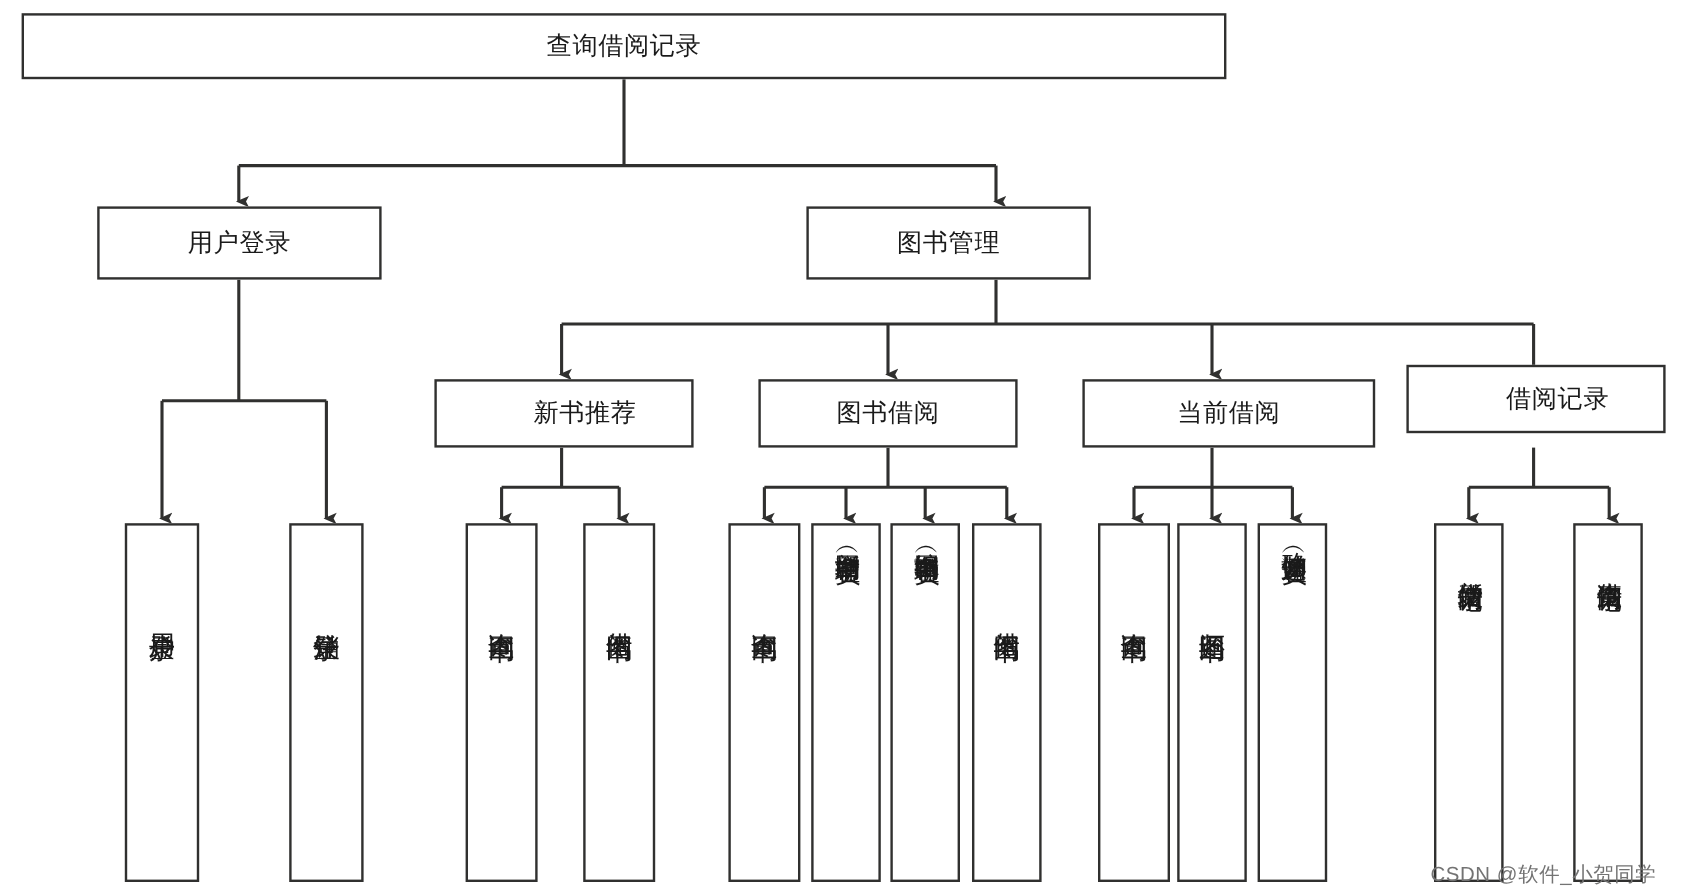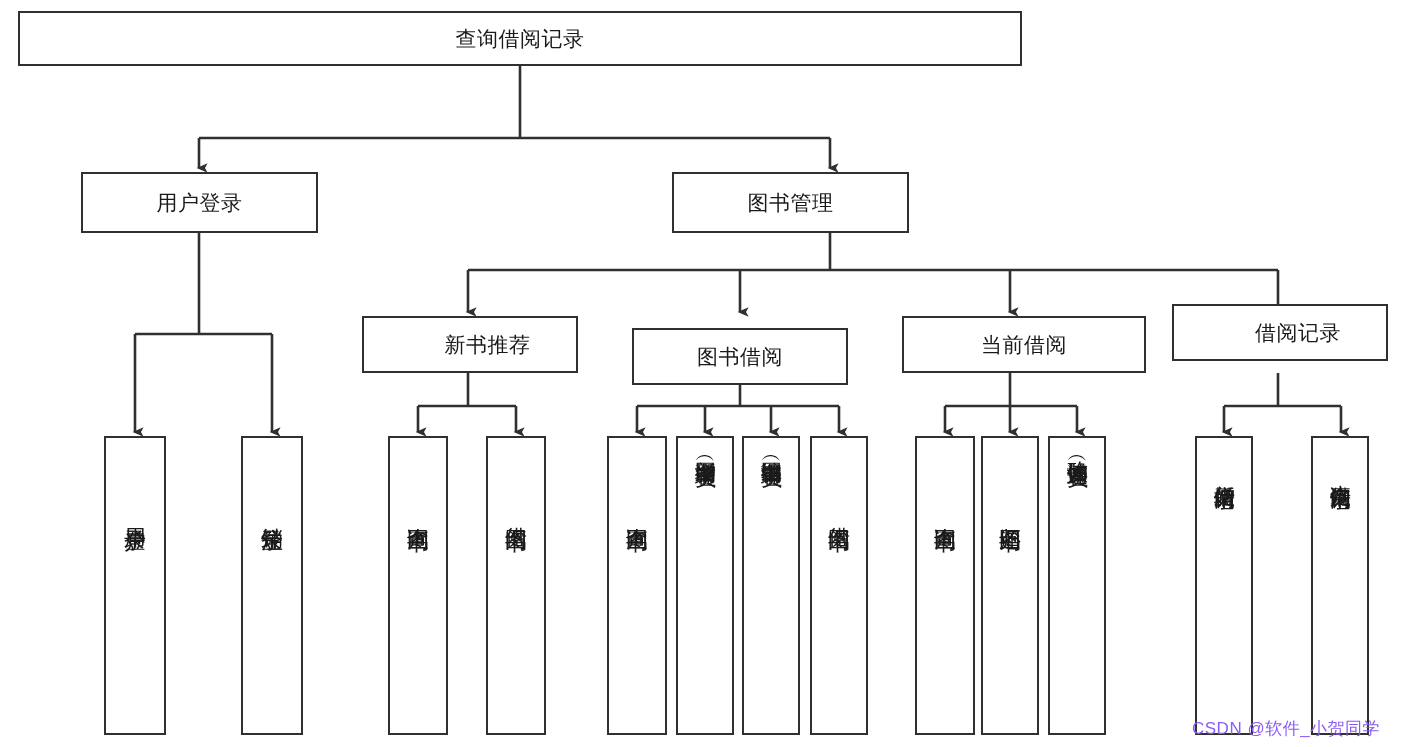--- a/index.html
+++ b/index.html
@@ -57,21 +57,21 @@
     font-size: 22px;
     line-height: 1.18;
     letter-spacing: 1px;
     max-height: 100%;
   }
   .node.vert.tall-text .label {
     font-size: 21px;
   }
   .watermark {
     position: absolute;
-    color: #8b5cf6;
+    color: #737373;
     font-size: 17px;
     white-space: nowrap;
     letter-spacing: 0.5px;
     pointer-events: none;
   }
 </style>
 </head>
 <body>
 
 <div id="canvas">
@@ -135,21 +135,21 @@
   <div class="node horiz" style="left:81px; top:172px; width:237px; height:61px;">
     <span class="label">用户登录</span>
   </div>
   <div class="node horiz" style="left:672px; top:172px; width:237px; height:61px;">
     <span class="label">图书管理</span>
   </div>
 
   <div class="node horiz" style="left:362px; top:316px; width:216px; height:57px;padding-left:35px;">
     <span class="label">新书推荐</span>
   </div>
-  <div class="node horiz" style="left:632px; top:316px; width:216px; height:57px;margin-top:12px;">
+  <div class="node horiz" style="left:632px; top:316px; width:216px; height:57px;">
     <span class="label">图书借阅</span>
   </div>
   <div class="node horiz" style="left:902px; top:316px; width:244px; height:57px;">
     <span class="label">当前借阅</span>
   </div>
   <div class="node horiz" style="left:1172px; top:304px; width:216px; height:57px;padding-left:36px;">
     <span class="label">借阅记录</span>
   </div>
 
   <div class="node vert" style="left:104px; top:436px; width:62px; height:299px; padding-top:72px;">

